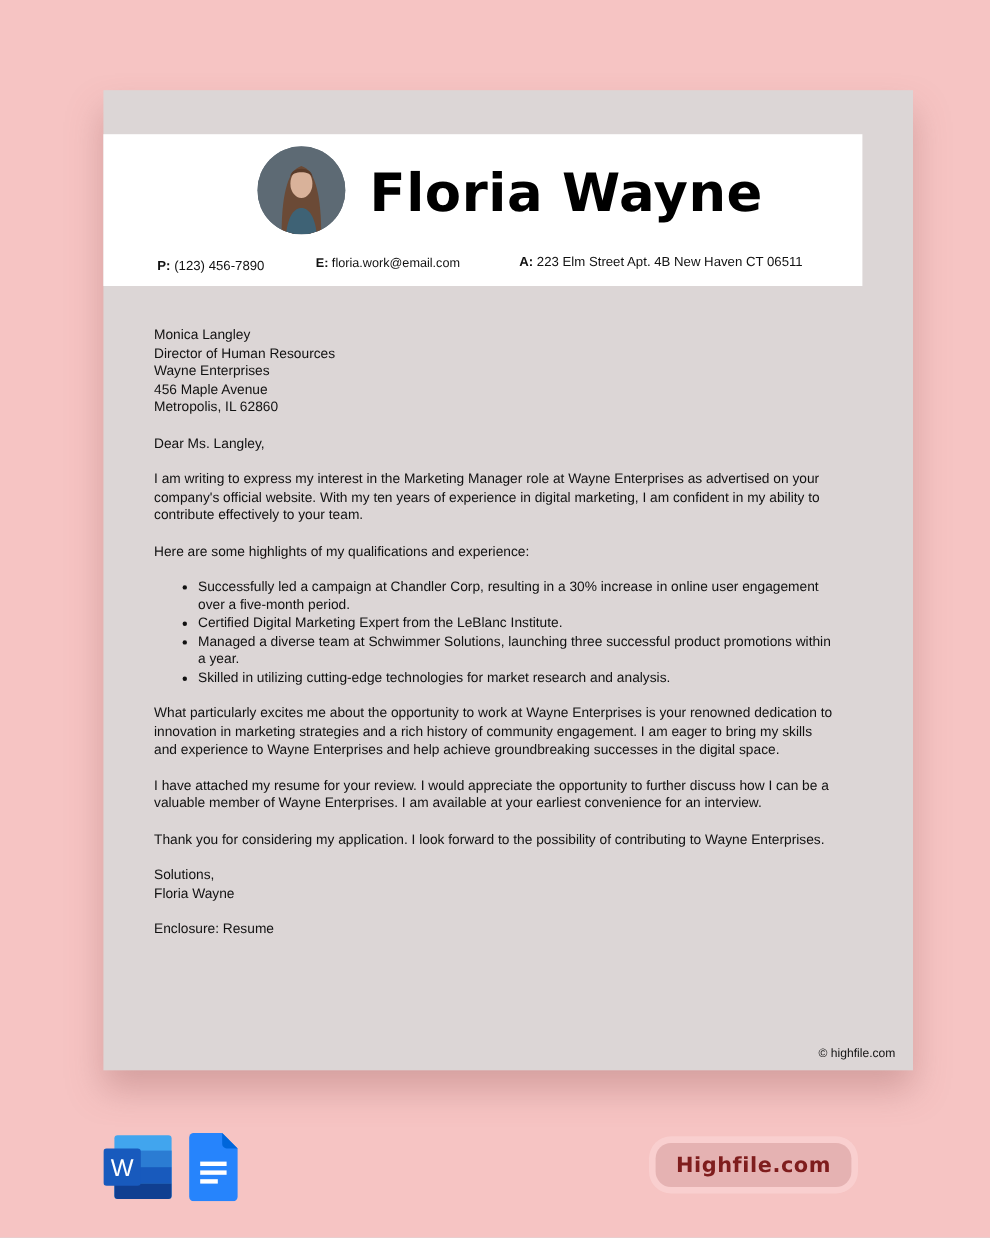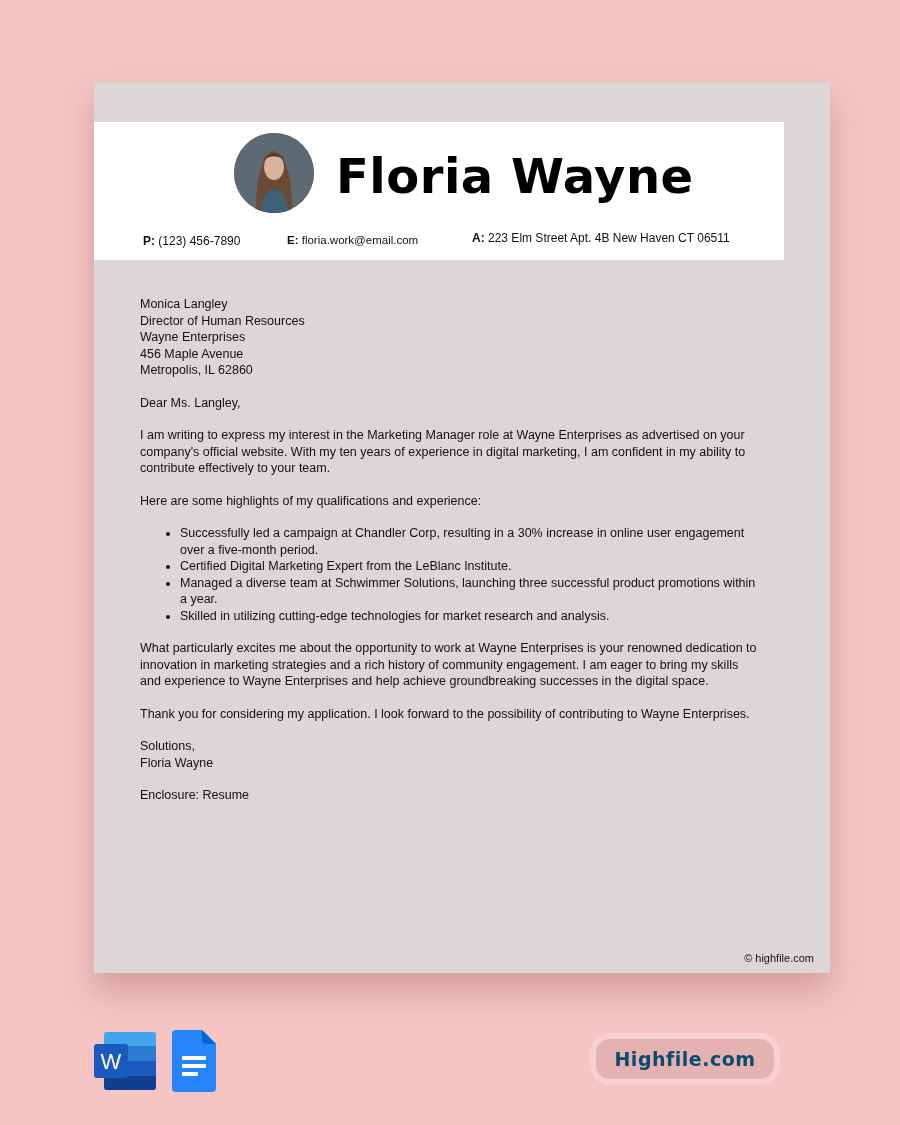--- a/index.html
+++ b/index.html
@@ -48,21 +48,21 @@
   }
   .icons { position: absolute; left: 94px; top: 1030px; }
   .brand-btn {
     position: absolute; left: 590px; top: 1033px; width: 190px; height: 52px;
     border-radius: 20px; background: rgba(255,230,230,0.35);
     display: flex; align-items: center; justify-content: center;
   }
   .brand-inner {
     width: 178px; height: 40px; border-radius: 14px; background: #e5b2b2;
     display: flex; align-items: center; justify-content: center;
-    color: #0c4a6e; font-size: 19px; font-weight: bold; letter-spacing: 0.5px;
+    color: #7f1d1d; font-size: 19px; font-weight: bold; letter-spacing: 0.5px;
     font-family: "DejaVu Sans", sans-serif;
   }
 </style>
 </head>
 <body>
 
 <div class="page">
   <div class="header">
     <div class="avatar">
       <svg width="80" height="80" viewBox="0 0 80 80">
@@ -100,20 +100,21 @@
     <p>Dear Ms. Langley,</p>
     <p>I am writing to express my interest in the Marketing Manager role at Wayne Enterprises as advertised on your company's official website. With my ten years of experience in digital marketing, I am confident in my ability to contribute effectively to your team.</p>
     <p>Here are some highlights of my qualifications and experience:</p>
     <ul class="hl">
       <li>Successfully led a campaign at Chandler Corp, resulting in a 30% increase in online user engagement over a five-month period.</li>
       <li>Certified Digital Marketing Expert from the LeBlanc Institute.</li>
       <li>Managed a diverse team at Schwimmer Solutions, launching three successful product promotions within a year.</li>
       <li>Skilled in utilizing cutting-edge technologies for market research and analysis.</li>
     </ul>
     <p>What particularly excites me about the opportunity to work at Wayne Enterprises is your renowned dedication to innovation in marketing strategies and a rich history of community engagement. I am eager to bring my skills and experience to Wayne Enterprises and help achieve groundbreaking successes in the digital space.</p>
+    <p>I have attached my resume for your review. I would appreciate the opportunity to further discuss how I can be a valuable member of Wayne Enterprises. I am available at your earliest convenience for an interview.</p>
     <p>Thank you for considering my application. I look forward to the possibility of contributing to Wayne Enterprises.</p>
     <div class="block" style="margin-bottom:16px;">
       <p>Solutions,</p>
       <p>Floria Wayne</p>
     </div>
     <p>Enclosure: Resume</p>
   </div>
 
   <div class="copyright">© highfile.com</div>
 </div>

